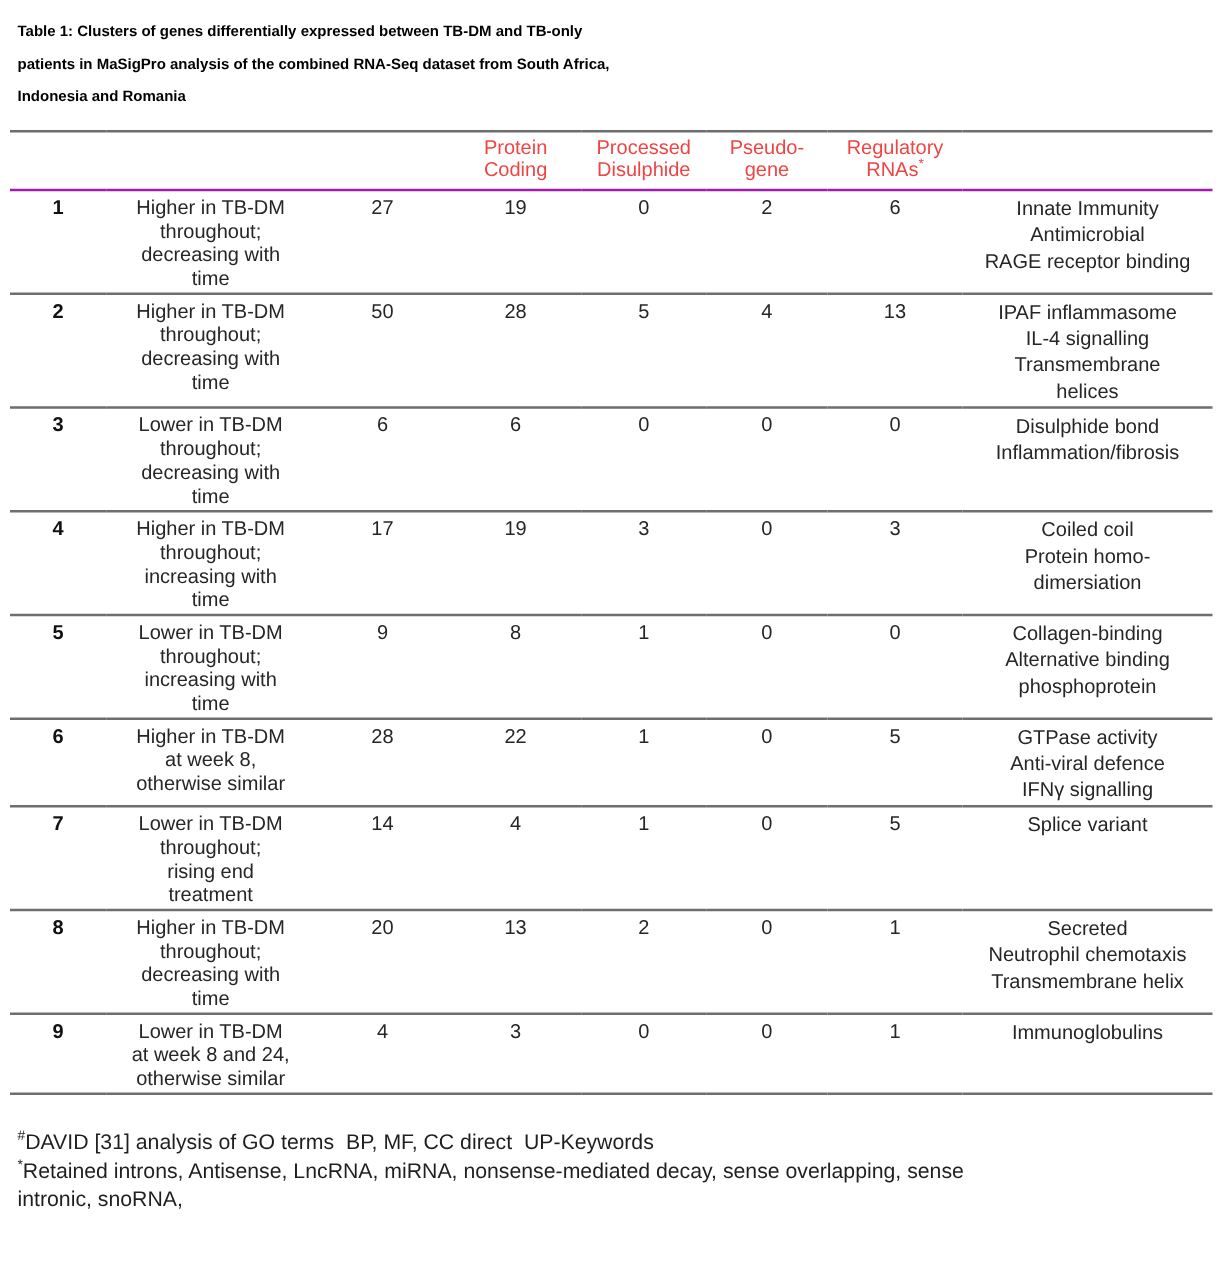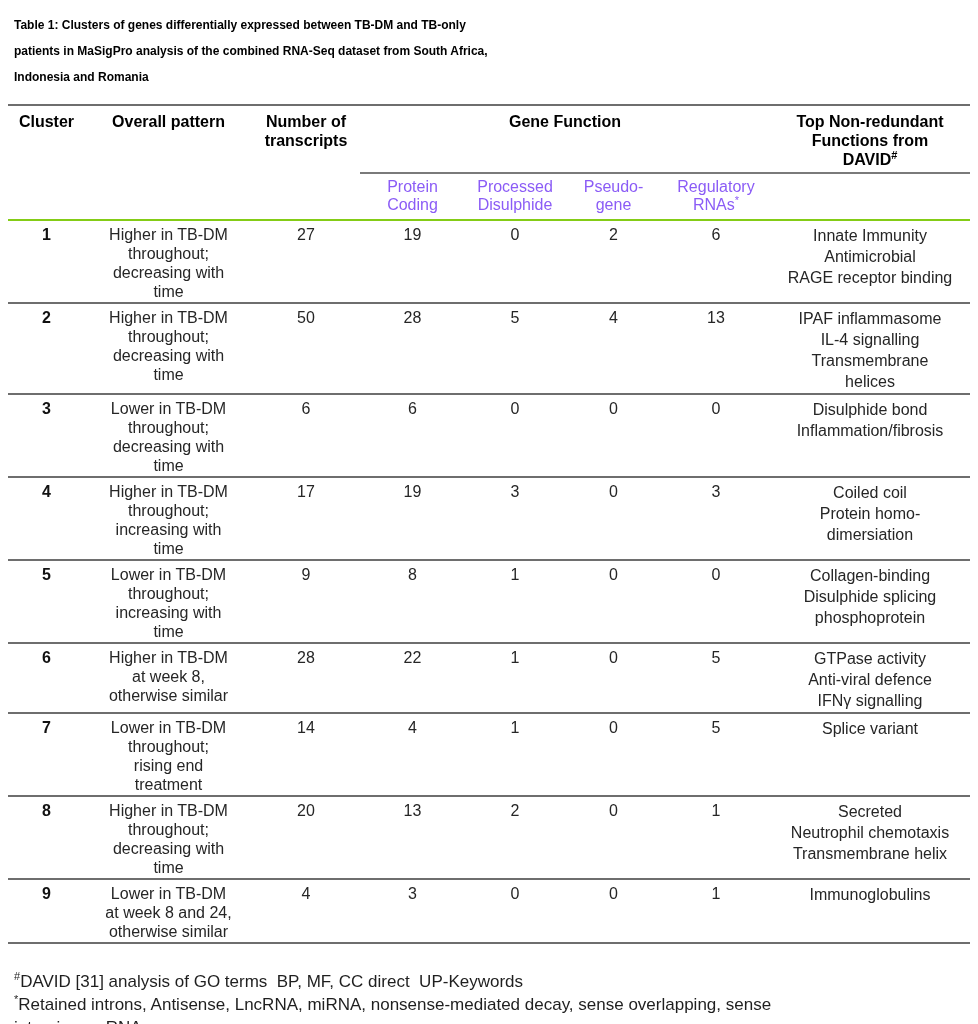--- a/index.html
+++ b/index.html
@@ -38,26 +38,26 @@
     text-align: center;
     vertical-align: top;
     line-height: 19px;
     padding: 6px 2px 3px 2px;
   }
   tr.main-header th.rule-under { border-bottom: 2px solid #7a7a7a; }
 
   
   tr.sub-header td {
     font-size: 16px;
-    color: #8b5cf6;
+    color: #ef4444;
     text-align: center;
     vertical-align: top;
     line-height: 18px;
     padding: 4px 0 5px 0;
-    border-bottom: 2px solid #84cc16;
+    border-bottom: 2px solid #a21caf;
   }
 
   
   tbody tr.data-row td {
     border-bottom: 2px solid #6e6e6e;
     vertical-align: top;
     text-align: center;
     font-size: 16px;
     padding: 4px 2px 1px 2px;
   }
@@ -90,31 +90,20 @@
       <col style="width:77px">
         <col style="width:167px">
         <col style="width:108px">
       <col style="width:105px">
         <col style="width:100px">
         <col style="width:97px">
       <col style="width:108px">
         <col style="width:200px">
     </colgroup>
     <thead>
-      <tr class="main-header">
-        <th>Cluster</th>
-        <th>Overall pattern</th>
-        <th>Number of transcripts</th>
-        <th class="rule-under" colspan="4">Gene Function</th>
-        <th class="rule-under">
-          <div>Top Non-redundant</div>
-          <div>Functions from</div>
-          <div><span>DAVID</span><sup>#</sup></div>
-        </th>
-      </tr>
       <tr class="sub-header">
         <td colspan="3"></td>
         <td>
           <div>Protein</div>
           <div><span>Coding</span><sup></sup></div>
         </td>
         <td>
           <div>Processed</div>
           <div><span>Disulphide</span><sup></sup></div>
         </td>
@@ -195,21 +184,21 @@
     <td class="pattern">Lower in TB-DM
 throughout;
 increasing with
 time</td>
     <td class="num">9</td>
     <td class="num">8</td>
     <td class="num">1</td>
     <td class="num">0</td>
     <td class="num">0</td>
     <td class="funcs">Collagen-binding
-Disulphide splicing
+Alternative binding
 phosphoprotein</td>
   </tr>
         <tr class="data-row">
     <td class="cluster">6</td>
     <td class="pattern">Higher in TB-DM
 at week 8,
 otherwise similar</td>
     <td class="num">28</td>
     <td class="num">22</td>
     <td class="num">1</td>

